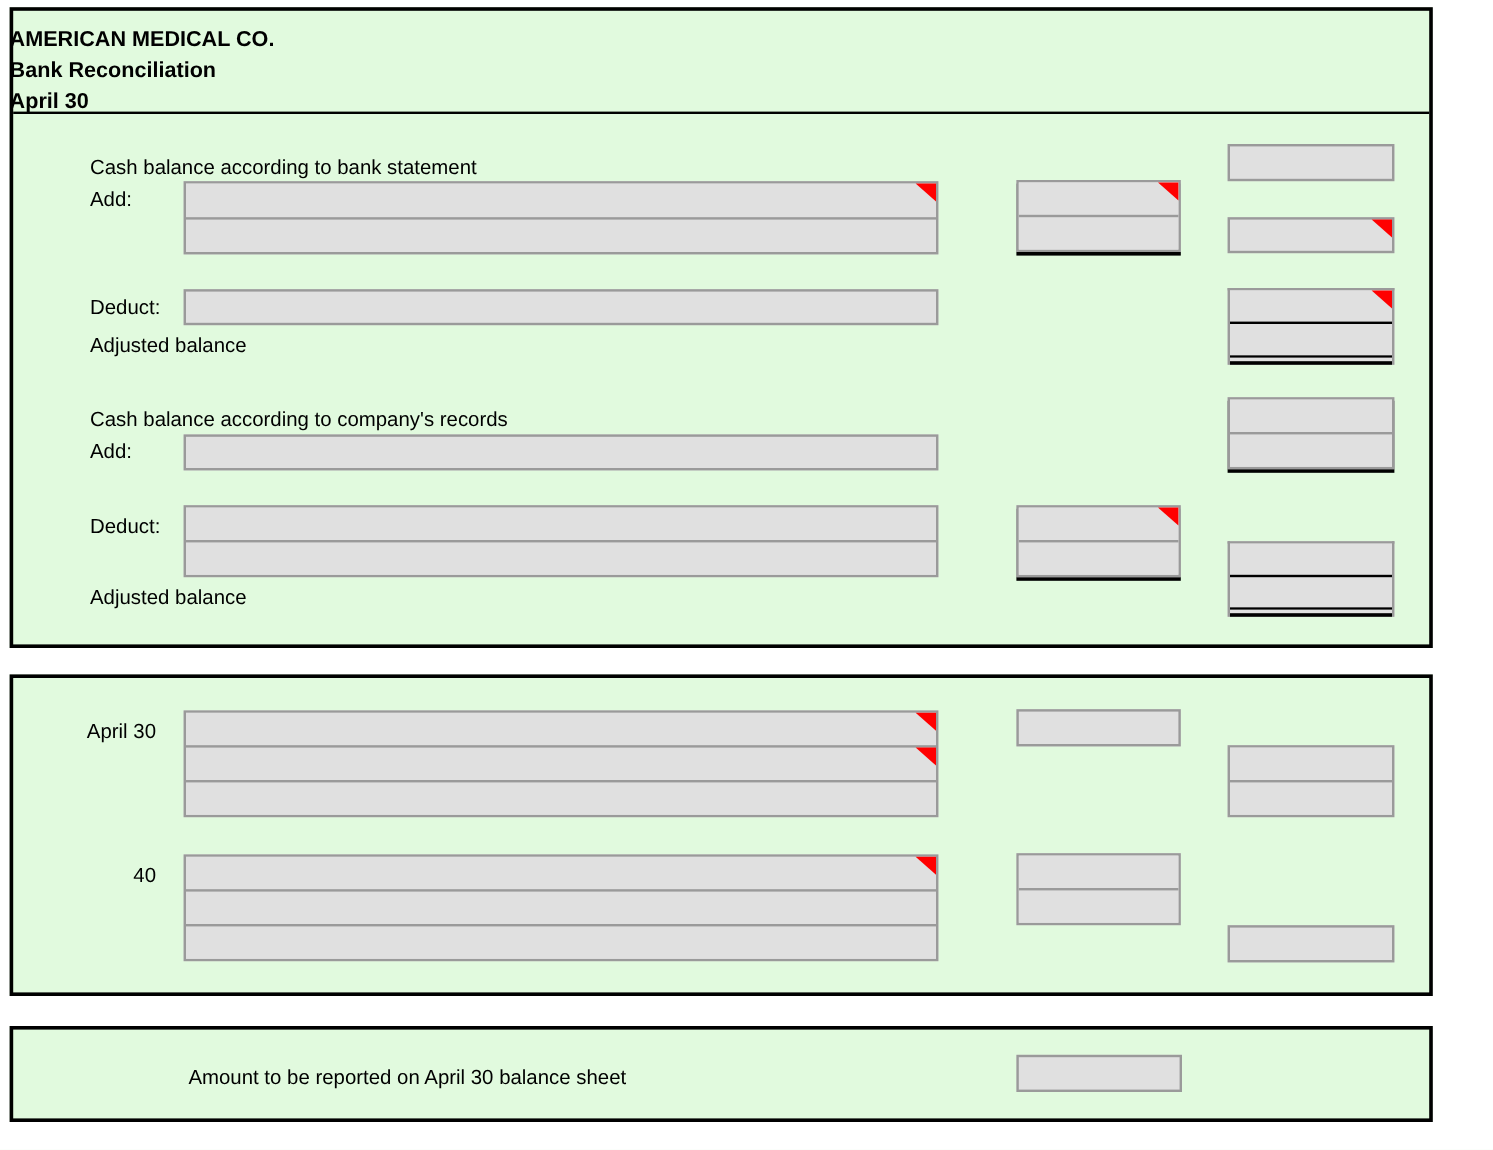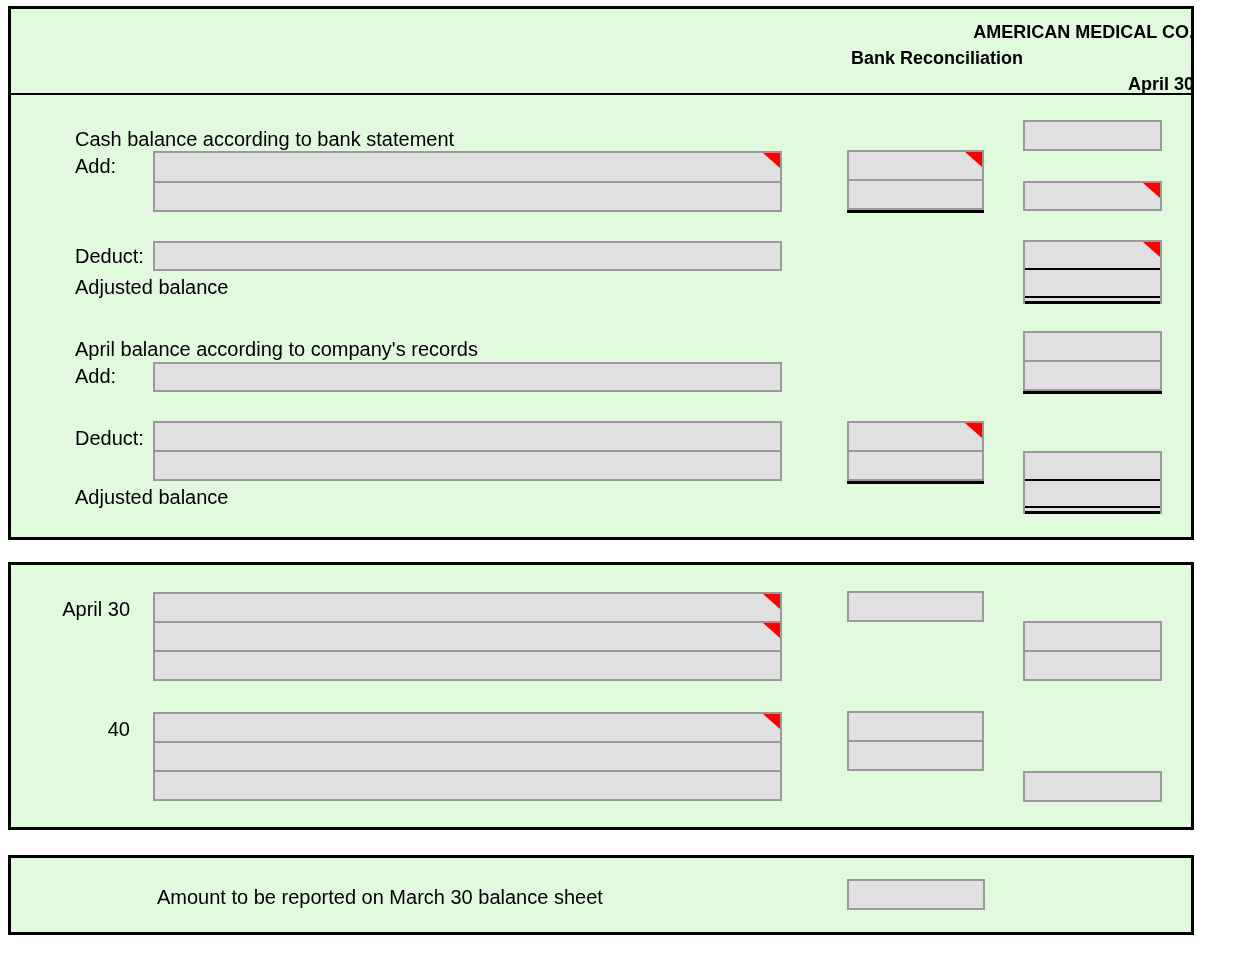--- a/index.html
+++ b/index.html
@@ -1,21 +1,21 @@
 <!DOCTYPE html>
 <html><head>
 <meta charset="utf-8">
 <style>
   html,body{margin:0;padding:0;background:#ffffff;}
   .page{position:relative;width:1244px;height:958px;background:#ffffff;
         font-family:"Liberation Sans", sans-serif;color:#000;overflow:hidden;}
   .panel{position:absolute;box-sizing:border-box;background:#e1fade;border:3px solid #000;}
   .hline{position:absolute;background:#000;}
-  .hdr{position:absolute;text-align:right;font-weight:bold;font-size:18px;line-height:20px;white-space:nowrap;}
-  .lbl{position:absolute;font-size:20px;line-height:19px;white-space:nowrap;}
+  .hdr{position:absolute;text-align:left;font-weight:bold;font-size:18px;line-height:20px;white-space:nowrap;}
+  .lbl{position:absolute;font-size:17px;line-height:19px;white-space:nowrap;}
   .lbl.r{text-align:right;}
   .box{position:absolute;box-sizing:border-box;background:#e0e0e0;border:2px solid #9a9a9a;}
   .stack{position:absolute;box-sizing:border-box;background:#e0e0e0;border:2px solid #9a9a9a;
          display:flex;flex-direction:column;}
   .stack.nob{border-bottom:none;}
   .cell{position:relative;flex:1;background:#e0e0e0;}
   .cell.sep{border-top:2px solid #9a9a9a;}
   .cell.sepb{border-top:2px solid #000;}
   .u{box-shadow:0 3px 0 0 #000;}
   .dbl{flex:0 0 auto;height:8px;background:#e0e0e0;border-top:2px solid #000;border-bottom:3px solid #000;box-sizing:border-box;}
@@ -64,21 +64,21 @@
       <div class="cell">
         <span class="flag"></span>
       </div>
       <div class="cell sepb"></div>
       <div class="dbl"></div>
     </div>
     <div class="lbl" style="left:75px;top:278px">Adjusted balance</div>
   </div>
 
   <div>
-    <div class="lbl" style="left:75px;top:340px">April balance according to company's records</div>
+    <div class="lbl" style="left:75px;top:340px">Cash balance according to company's records</div>
     <div class="stack u" style="left:1023px;top:331px;width:139px;height:60px">
       <div class="cell"></div>
       <div class="cell sep"></div>
     </div>
 
     <div class="lbl" style="left:75px;top:367px">Add:</div>
     <div class="box" style="left:153px;top:362px;width:629px;height:30px"></div>
 
     <div class="lbl" style="left:75px;top:429px">Deduct:</div>
     <div class="stack" style="left:153px;top:421px;width:629px;height:60px">
@@ -131,17 +131,17 @@
     </div>
     <div class="stack" style="left:847px;top:711px;width:137px;height:60px">
       <div class="cell"></div>
       <div class="cell sep"></div>
     </div>
     <div class="box" style="left:1023px;top:771px;width:139px;height:31px"></div>
   </div>
 
   <div class="panel" style="left:8px;top:855px;width:1186px;height:80px"></div>
   <div>
-    <div class="lbl" style="left:157px;top:888px">Amount to be reported on March 30 balance sheet</div>
+    <div class="lbl" style="left:157px;top:888px">Amount to be reported on April 30 balance sheet</div>
     <div class="box" style="left:847px;top:879px;width:138px;height:31px"></div>
   </div>
 
 </div>
 
 </body></html>

